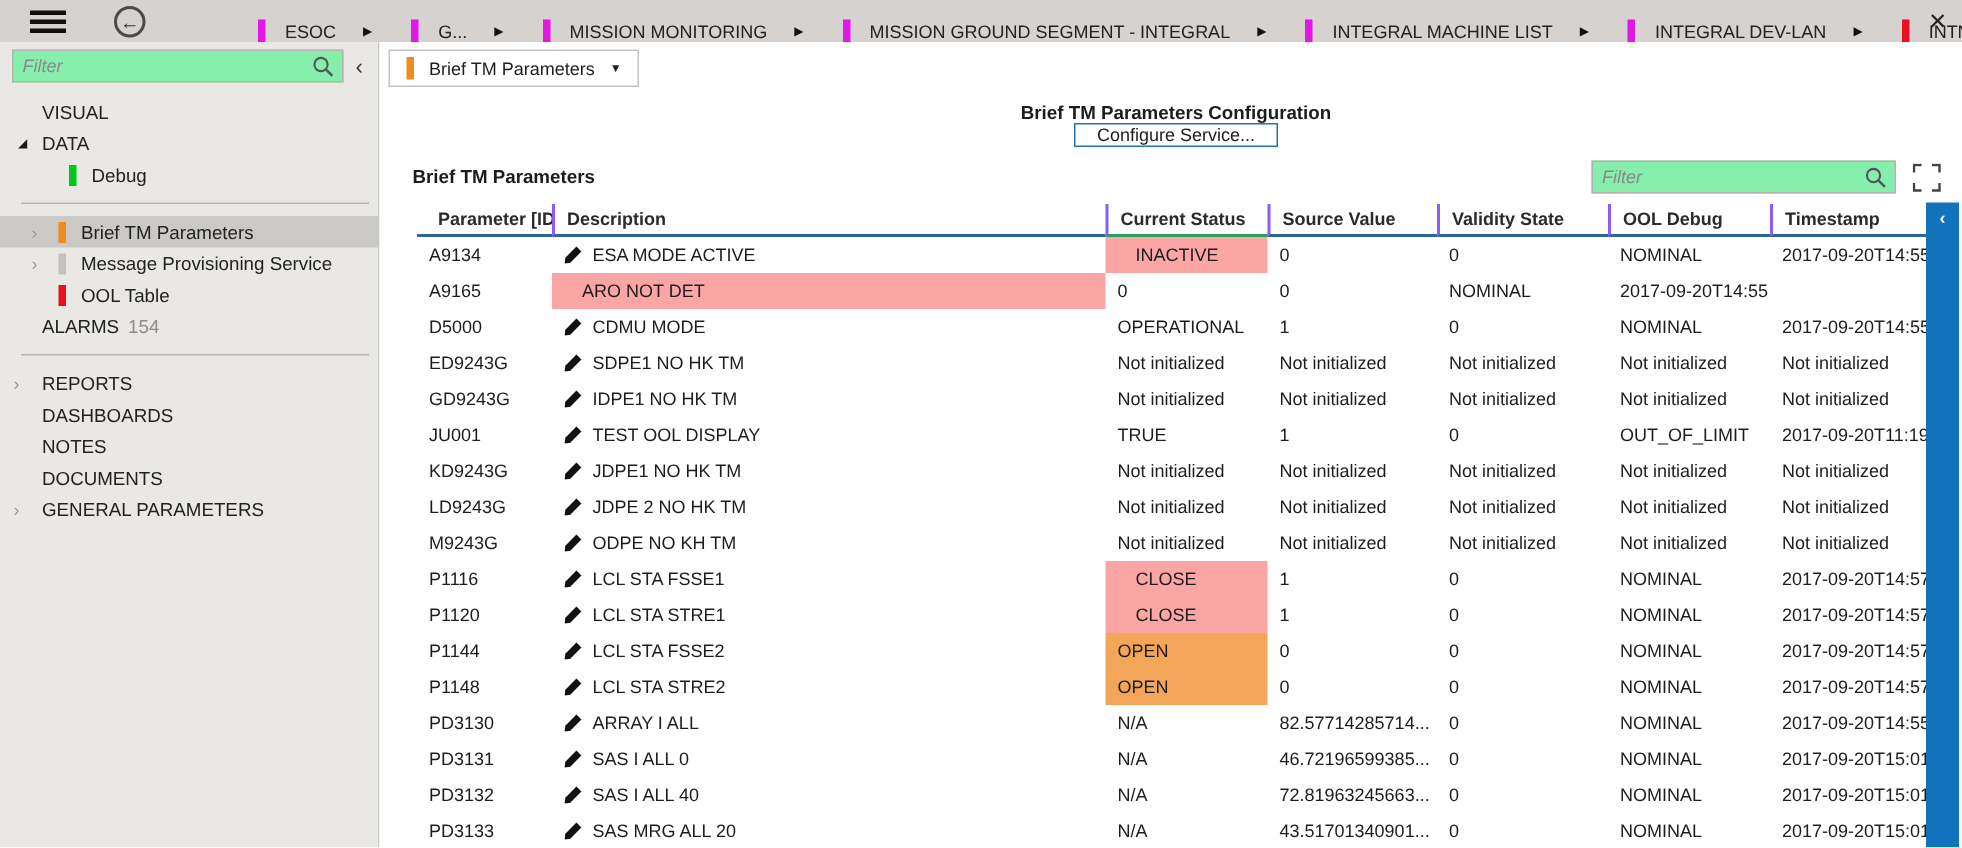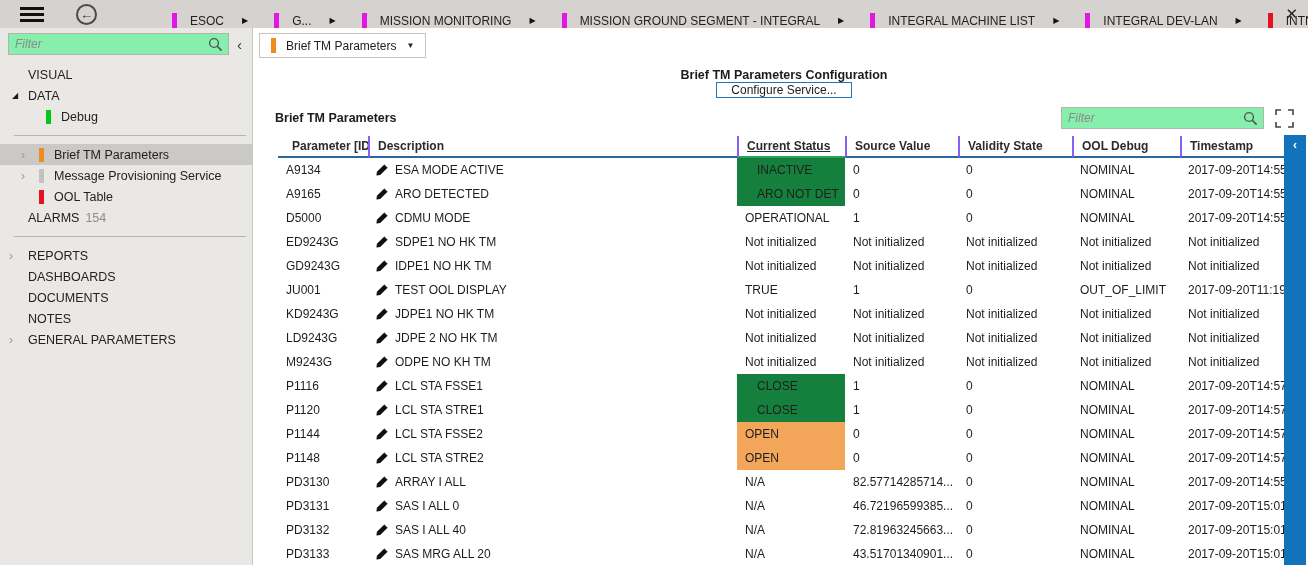--- a/index.html
+++ b/index.html
@@ -50,25 +50,25 @@
   .config-title, .table-title { font-weight:bold; font-size:12.5px; color:#1c1c1c; }
   .configure-btn { border:1px solid #2473b6; background:#fff; height:24px; padding:0 14px; font-family:"Liberation Sans",sans-serif; font-size:12px; color:#1c1c1c; cursor:pointer; }
   .table-toolbar { display:flex; align-items:center; margin:12px 14px 0 22px; height:24px; }
   .table-toolbar .search-wrap { flex:none; width:203px; margin-left:auto; }
   .fs-icon { margin-left:11px; cursor:pointer; }
   .table { margin:6px 0 0 25px; width:1006px; }
   .thead, .trow { display:grid; grid-template-columns:90px 369px 108px 113px 114px 108px 104px; }
   .thead { height:22px; }
   .th { display:flex; align-items:center; gap:6px; padding:0 8px; font-weight:bold; color:#2b2b2b; border-bottom:2px solid #2f6699; white-space:nowrap; overflow:hidden; cursor:pointer; }
   .th + .th { border-left:2px solid #8b5cf6; }
-  .th.sorted { border-bottom-color:#27a35e;text-decoration:underline; }
+  .th.sorted { border-bottom-color:#27a35e; }
   .trow { height:24px; }
   .td { display:flex; align-items:center; padding:0 8px; white-space:nowrap; overflow:hidden; color:#1d1d1d; }
   .td .pencil { margin-right:7px; flex:none; }
-  .td.status.green { background:#15803d;padding-left:20px; }
+  .td.status.green { background:#fca5a5;padding-left:20px; }
   .td.status.orange { background:#f3a65a; }
   .blue-strip { position:absolute; top:107px; right:2px; bottom:0; width:22px; background:#1273bc; text-align:center; cursor:pointer; }
   .blue-strip .chev { color:#fff; font-size:12px; font-weight:bold; line-height:20px; }
 </style>
 </head>
 <body>
 
 <div class="topbar">
   <div class="hamburger">
       <span></span>
@@ -162,24 +162,24 @@
         </div>
         <div class="sep"></div>
         <div class="titem kind-group">
           <span class="exp">›</span>
           <span>REPORTS</span>
         </div>
         <div class="titem kind-plain">
           <span>DASHBOARDS</span>
         </div>
         <div class="titem kind-plain">
+          <span>NOTES</span>
+        </div>
+        <div class="titem kind-plain">
           <span>DOCUMENTS</span>
-        </div>
-        <div class="titem kind-plain">
-          <span>NOTES</span>
         </div>
         <div class="titem kind-group">
           <span class="exp">›</span>
           <span>GENERAL PARAMETERS</span>
         </div>
       </div>
   </aside>
 
   <main class="main">
     <div class="view-row">
@@ -251,26 +251,20 @@
               <span>ESA MODE ACTIVE</span>
             </div>
             <div class="td status green">INACTIVE</div>
             <div class="td">0</div>
             <div class="td">0</div>
             <div class="td">NOMINAL</div>
             <div class="td">2017-09-20T14:55</div>
           </div>
           <div class="trow">
             <div class="td">A9165</div>
-            <div class="td desc">
-              <svg class="pencil" width="12" height="12" viewBox="0 0 12 12">
-                <path d="M8.3 0.4 L11.6 3.7 L4.2 11.1 L0.4 11.6 L0.9 7.8 Z" fill="#111"></path>
-              </svg>
-              <span>ARO DETECTED</span>
-            </div>
             <div class="td status green">ARO NOT DET</div>
             <div class="td">0</div>
             <div class="td">0</div>
             <div class="td">NOMINAL</div>
             <div class="td">2017-09-20T14:55</div>
           </div>
           <div class="trow">
             <div class="td">D5000</div>
             <div class="td desc">
               <svg class="pencil" width="12" height="12" viewBox="0 0 12 12">

